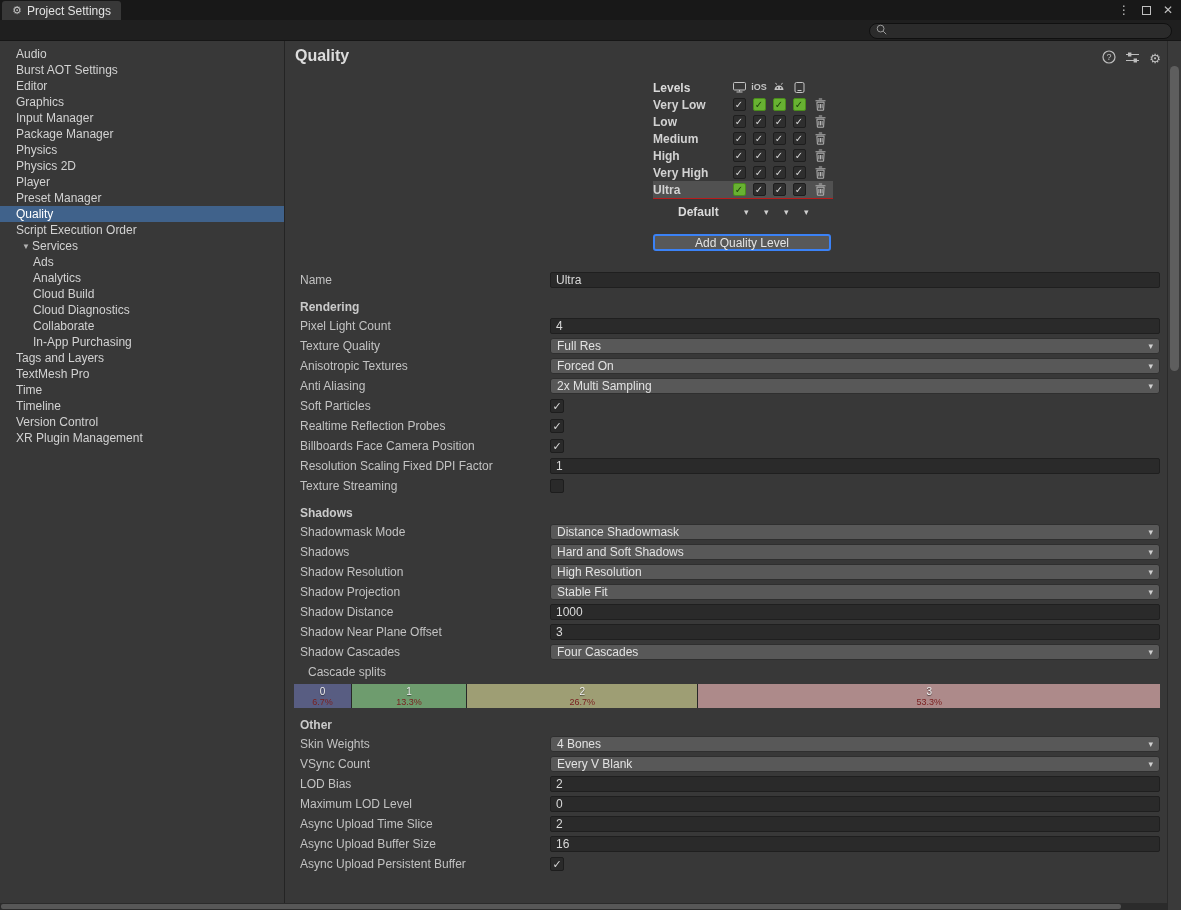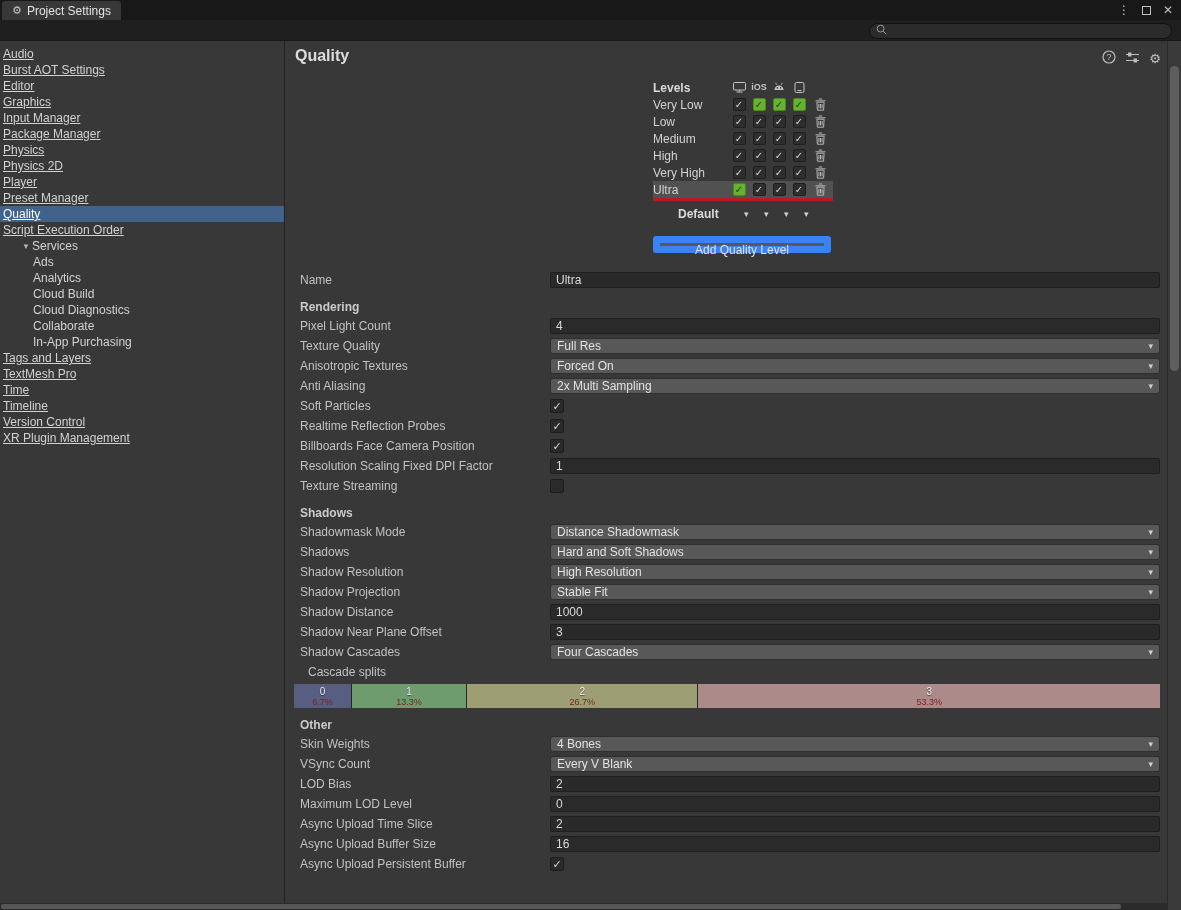--- a/index.html
+++ b/index.html
@@ -18,45 +18,45 @@
   .maxbox { width:9px; height:9px; border:1px solid #c0c0c0; display:inline-block; }
   
   .toolbar { height:21px; background:#1f1f1f; position:relative; border-bottom:1px solid #161616; }
   .search { position:absolute; right:9px; top:3px; width:303px; height:16px; background:#2b2b2b;
             border:1px solid #101010; border-radius:8px; display:flex; align-items:center; padding:0 6px; gap:4px; }
   
   .body-wrap { display:flex; height:869px; position:relative; }
   .sidebar { width:285px; border-right:1px solid #242424; padding-top:5px; overflow:hidden; background:#383838; }
   .sb-item { height:16px; line-height:16px; white-space:nowrap; color:#d2d2d2; }
   .sb-item.i0 { padding-left:20px; }
-  .sb-item.i1 { padding-left:3px;text-decoration:underline; }
+  .sb-item.i1 { padding-left:16px; }
   .sb-item.i2 { padding-left:33px; }
   .sb-item.selected { background:var(--selection-blue); color:#ffffff; }
   .fold { display:inline-block; width:12px; font-size:8px; color:#b2b2b2; text-align:center; vertical-align:1px; }
   .content { flex:1; position:relative; overflow:hidden; background:#383838; }
   .panel-title { position:absolute; left:10px; top:6px; font-size:16px; font-weight:bold; color:#dcdcdc; }
   .panel-icons { position:absolute; right:20px; top:9px; display:flex; gap:9px; align-items:center; }
   .panel-icons .gear2 { font-size:13px; color:#c0c0c0; line-height:1; }
   
   .levels-wrap { position:absolute; left:368px; top:38px; width:180px; }
   .lvl-row { display:flex; align-items:center; height:17px; }
   .lvl-name { width:76px; font-size:12px; color:#d2d2d2; }
   .b { font-weight:bold; color:#dadada; }
   .cbcol { width:20px; display:flex; justify-content:center; align-items:flex-start; }
   .trashcol { width:22px; display:flex; justify-content:center; align-items:center; }
-  #lvl-rows { border-bottom:3px solid #b91c1c; }
+  #lvl-rows { border-bottom:1px solid #b91c1c;font-weight:bold; }
   .lvl-row.sel { background:var(--level-selected-gray); }
   .cb { width:13px; height:13px; background:#2e2e2e; border:1px solid #1e1e1e; border-radius:2px;
         display:flex; align-items:center; justify-content:center; font-size:10px; color:#d6d6d6; line-height:1; }
   .cb.default { background:var(--default-check-green); border-color:#4a8c1c; color:#1c4109; }
   .default-row { height:21px; margin-top:2px;padding-left:25px; }
   .ddarrow { font-size:9px; color:#cfcfcf; }
   .ios-txt { font-size:9px; color:#c4c4c4; font-weight:bold; }
   .add-btn { display:block; margin-top:12px; width:178px; height:17px; background:#585858;
-             border:7px solid #3b82f6; border-radius:3px; color:#e4e4e4; font-size:12px;
+             border:2px solid #3b82f6; border-radius:3px; color:#e4e4e4; font-size:12px;
              font-family:inherit; line-height:14px; }
   
   .form-wrap { position:absolute; left:0; top:229px; right:14px; }
   .frow { display:flex; align-items:center; height:20px; padding:0 7px 0 15px; }
   .crow { height:26px; align-items:flex-start; padding-top:2px; }
   .flabel { width:250px; color:#c2c2c2; white-space:nowrap; overflow:hidden; }
   .flabel.sub { padding-left:8px; }
   .fctrl { flex:1; display:flex; align-items:center; min-width:0; }
   .tinput { flex:1; height:16px; background:#2a2a2a; border:1px solid #1f1f1f; border-radius:2px;
             color:#dadada; font-size:12px; font-family:inherit; padding:0 5px; outline:none; }

